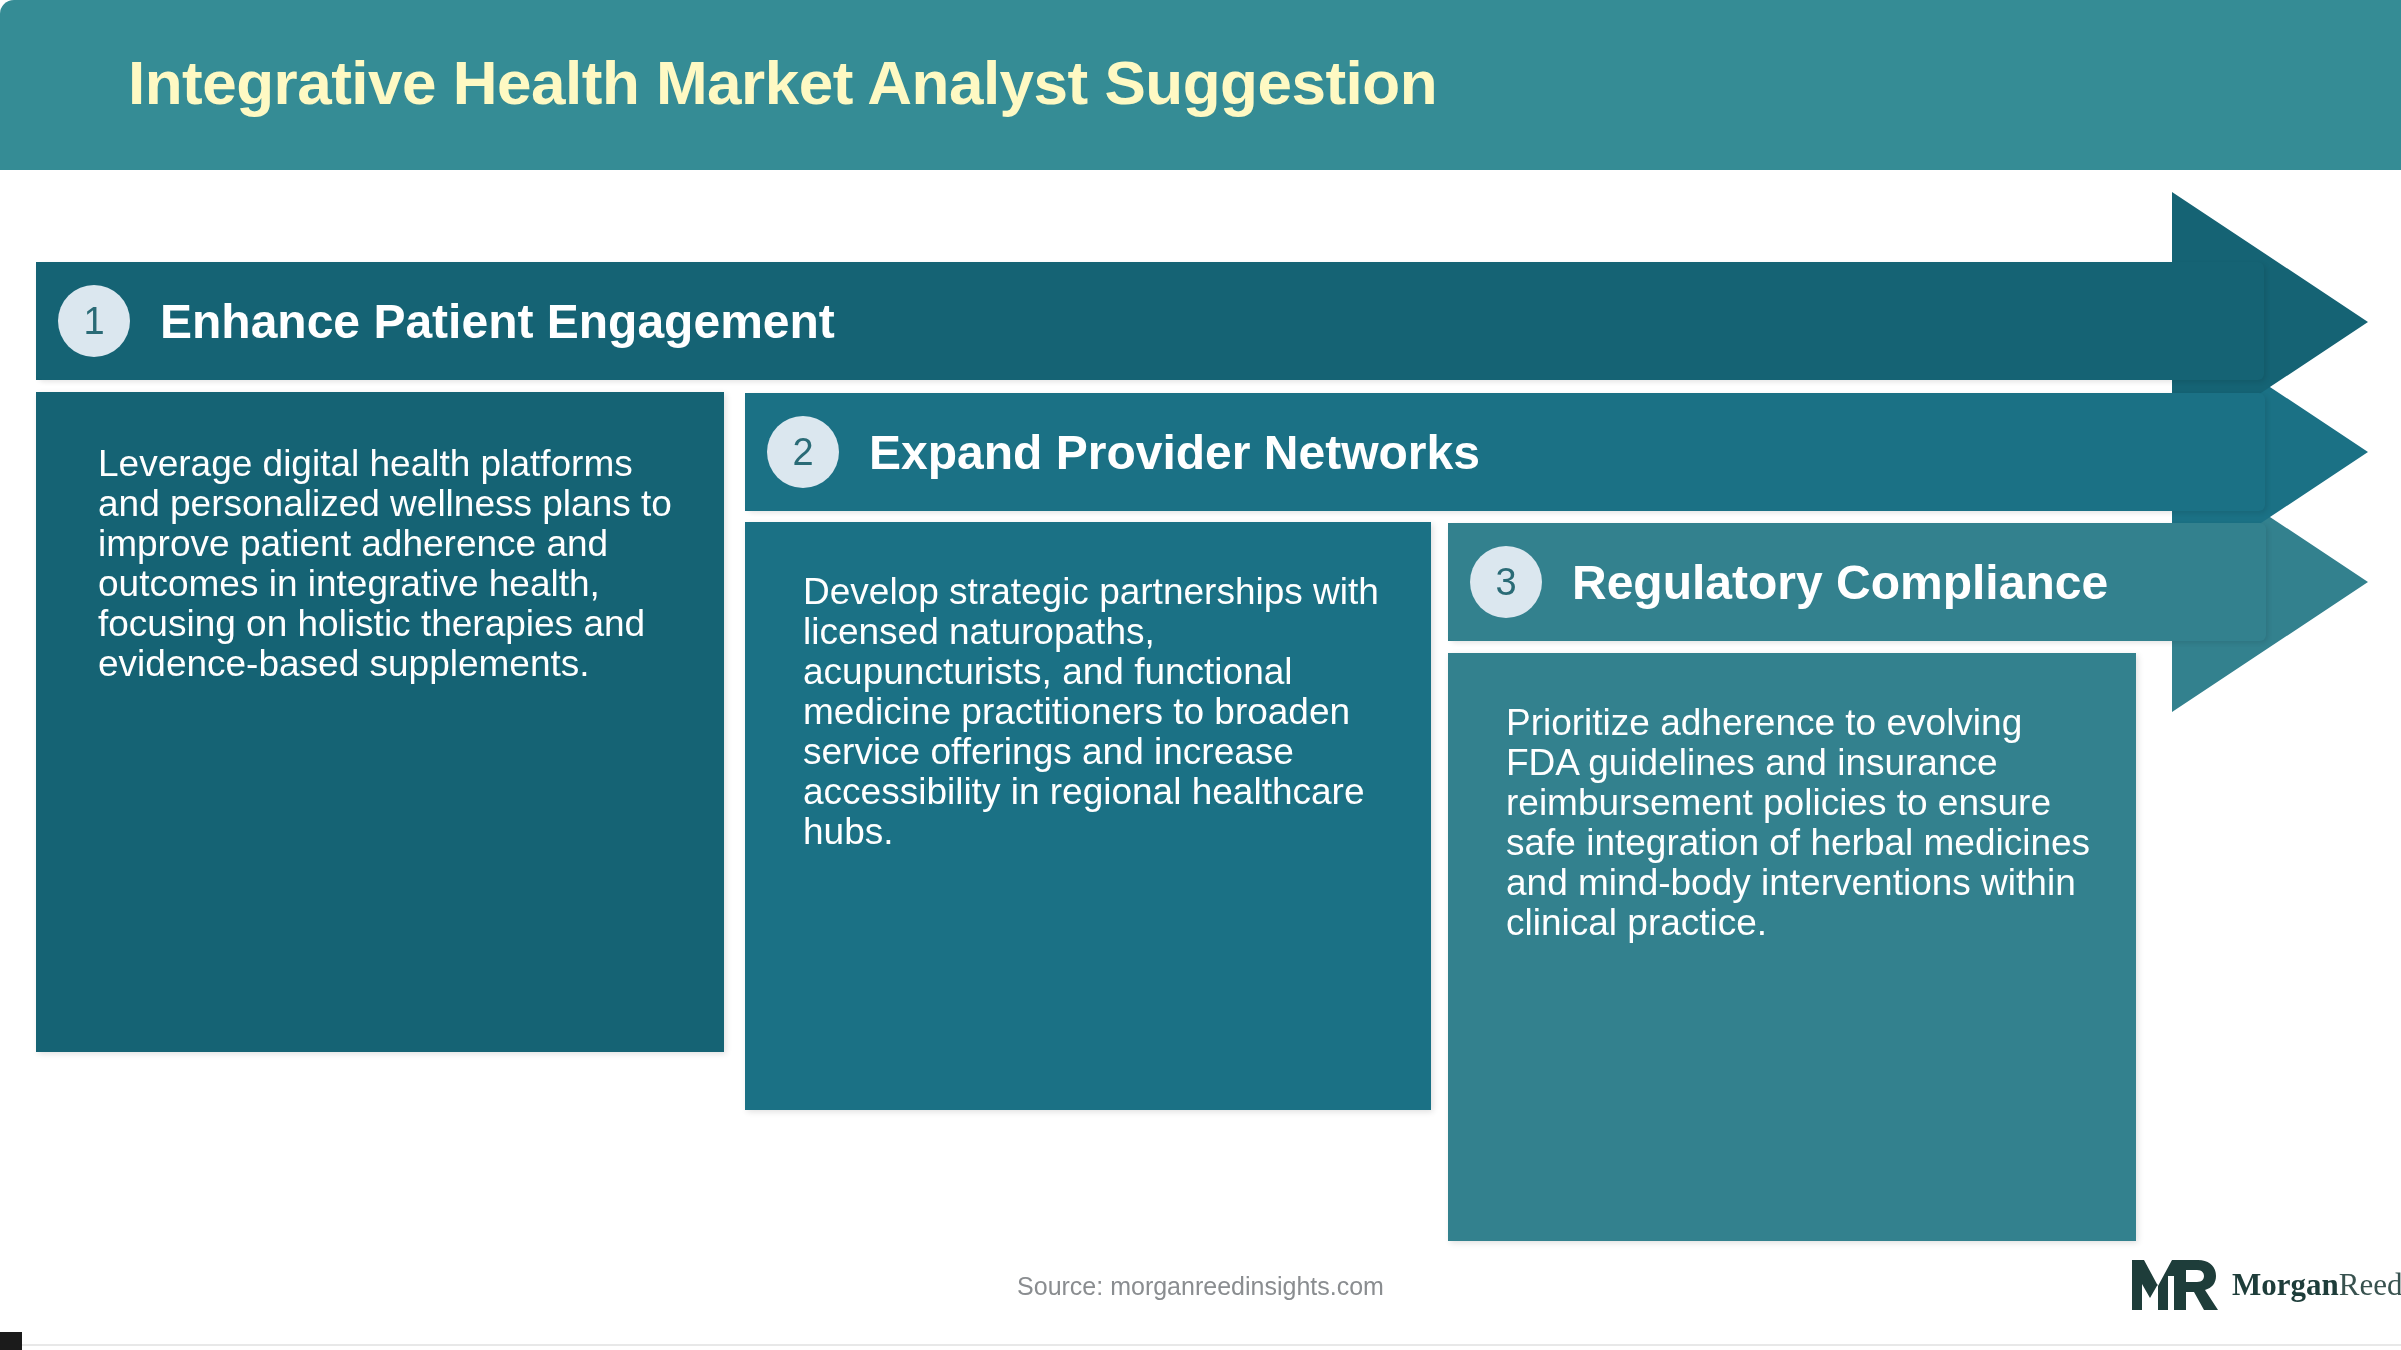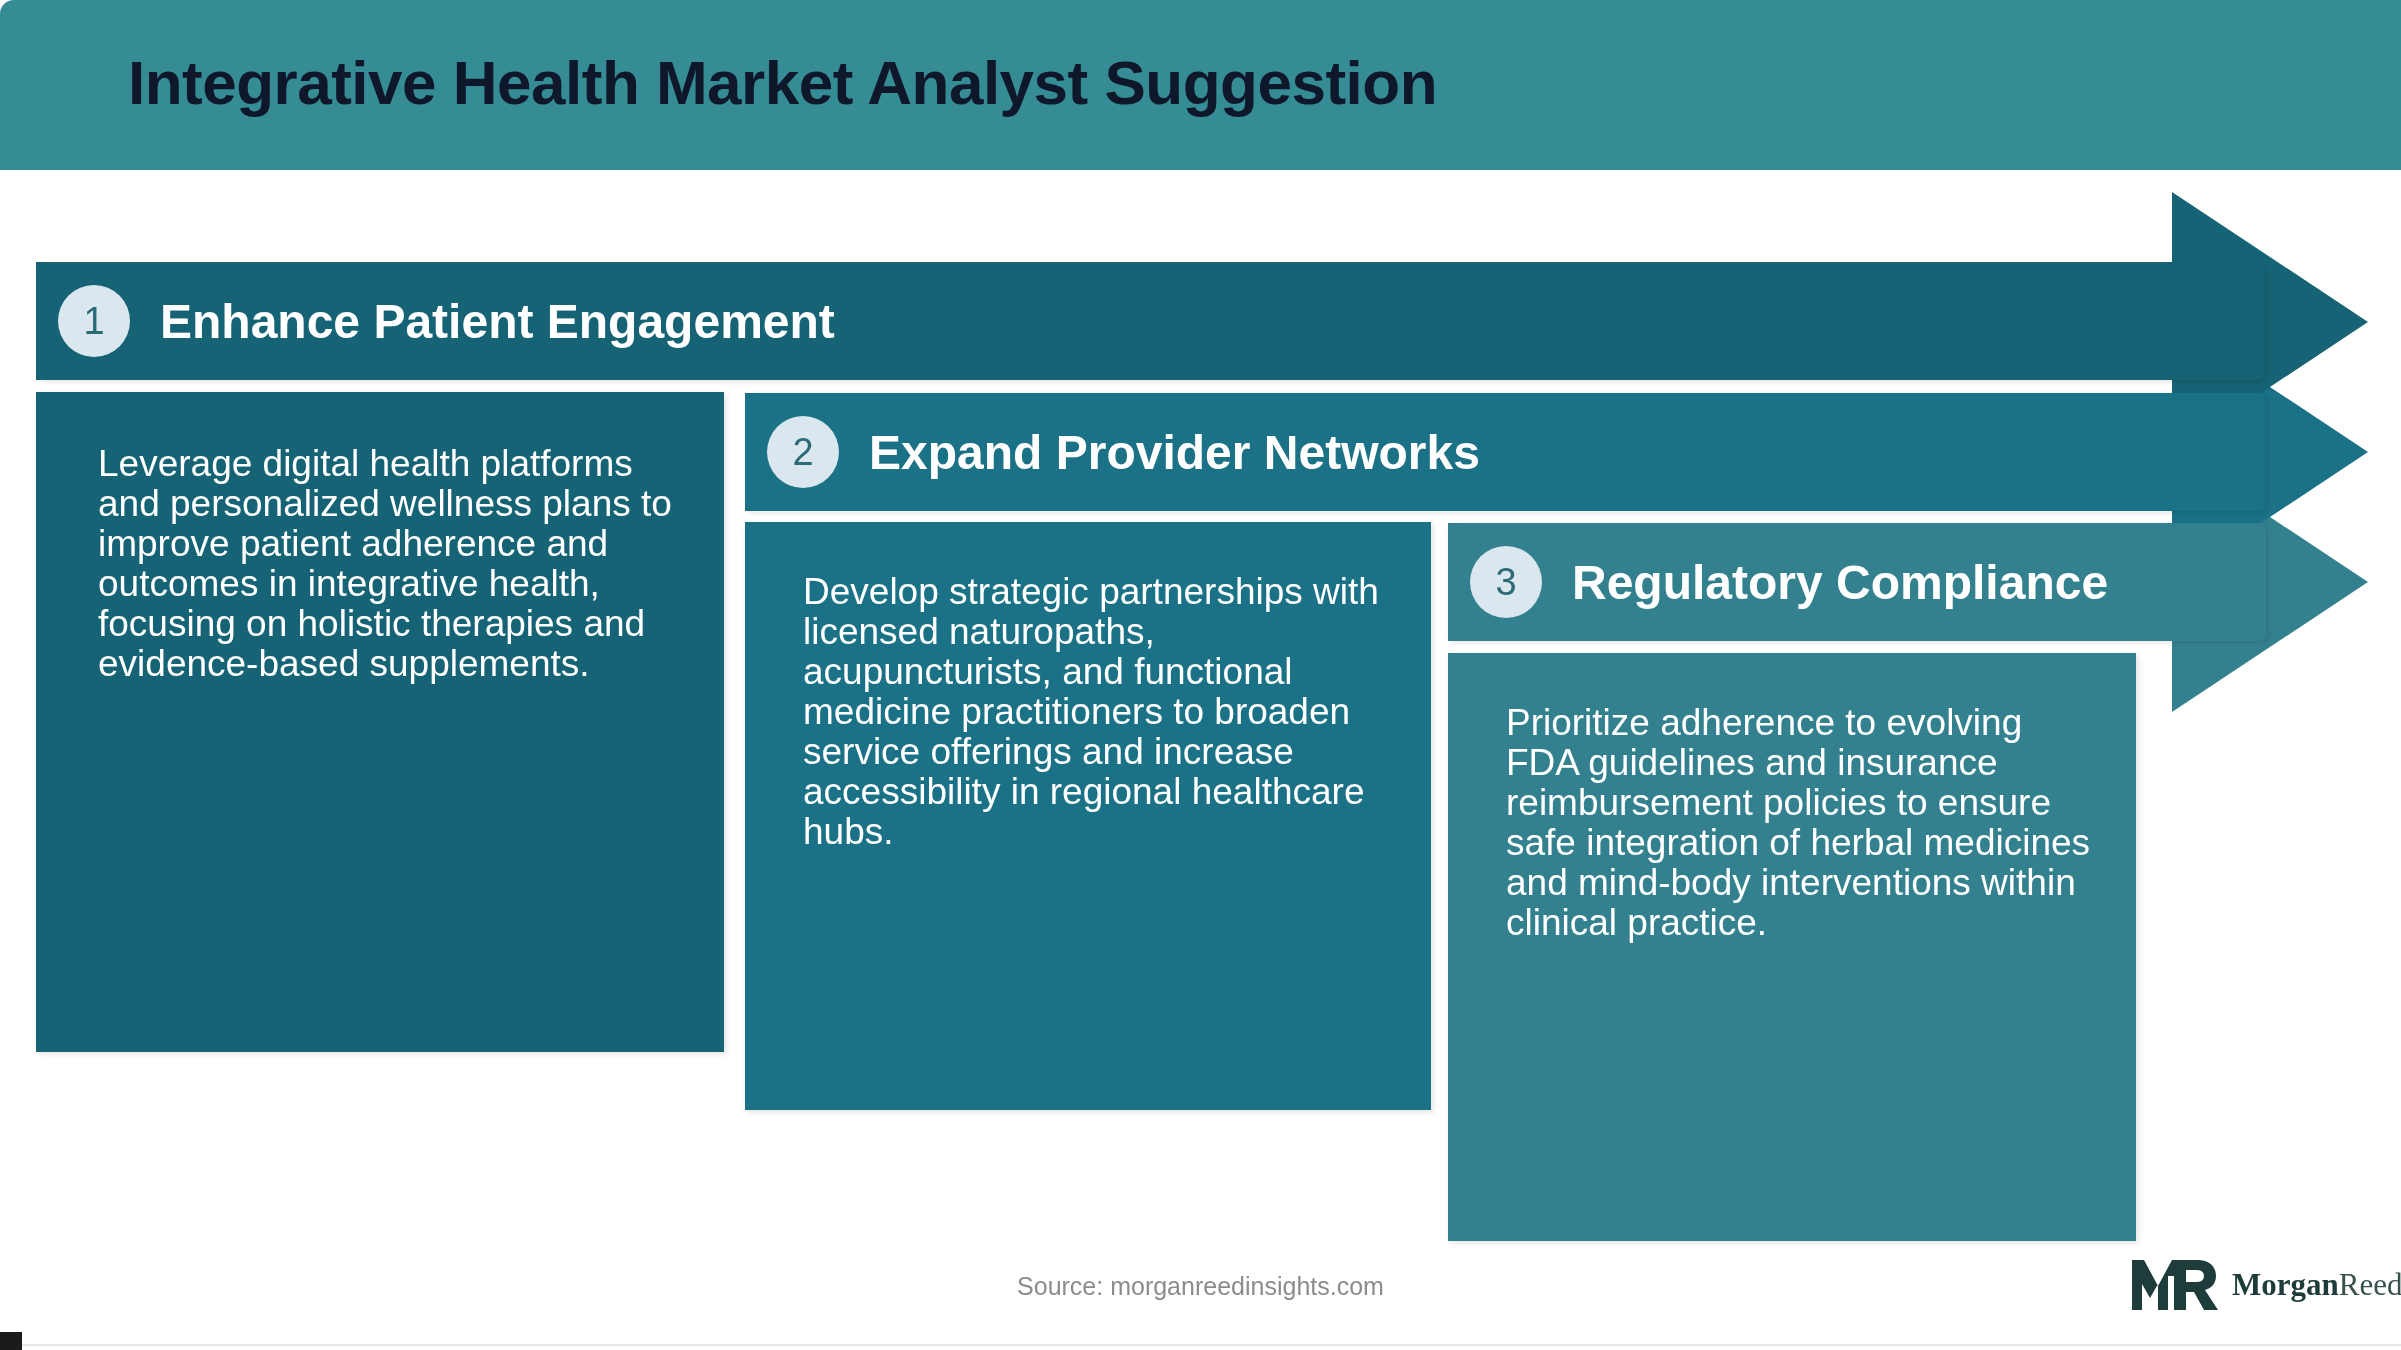--- a/index.html
+++ b/index.html
@@ -27,21 +27,21 @@
     height: 170px;
     background: #358c95;
     border-top-left-radius: 14px;
   }
   #page-title {
     position: absolute;
     left: 128px;
     top: 38px;
     font-size: 62px;
     font-weight: bold;
-    color: #0f172a;
+    color: #fef9c3;
     letter-spacing: -0.5px;
     white-space: nowrap;
     line-height: 90px;
   }
 
   
   #arrow-layer {
     position: absolute;
     left: 0;
     top: 0;

